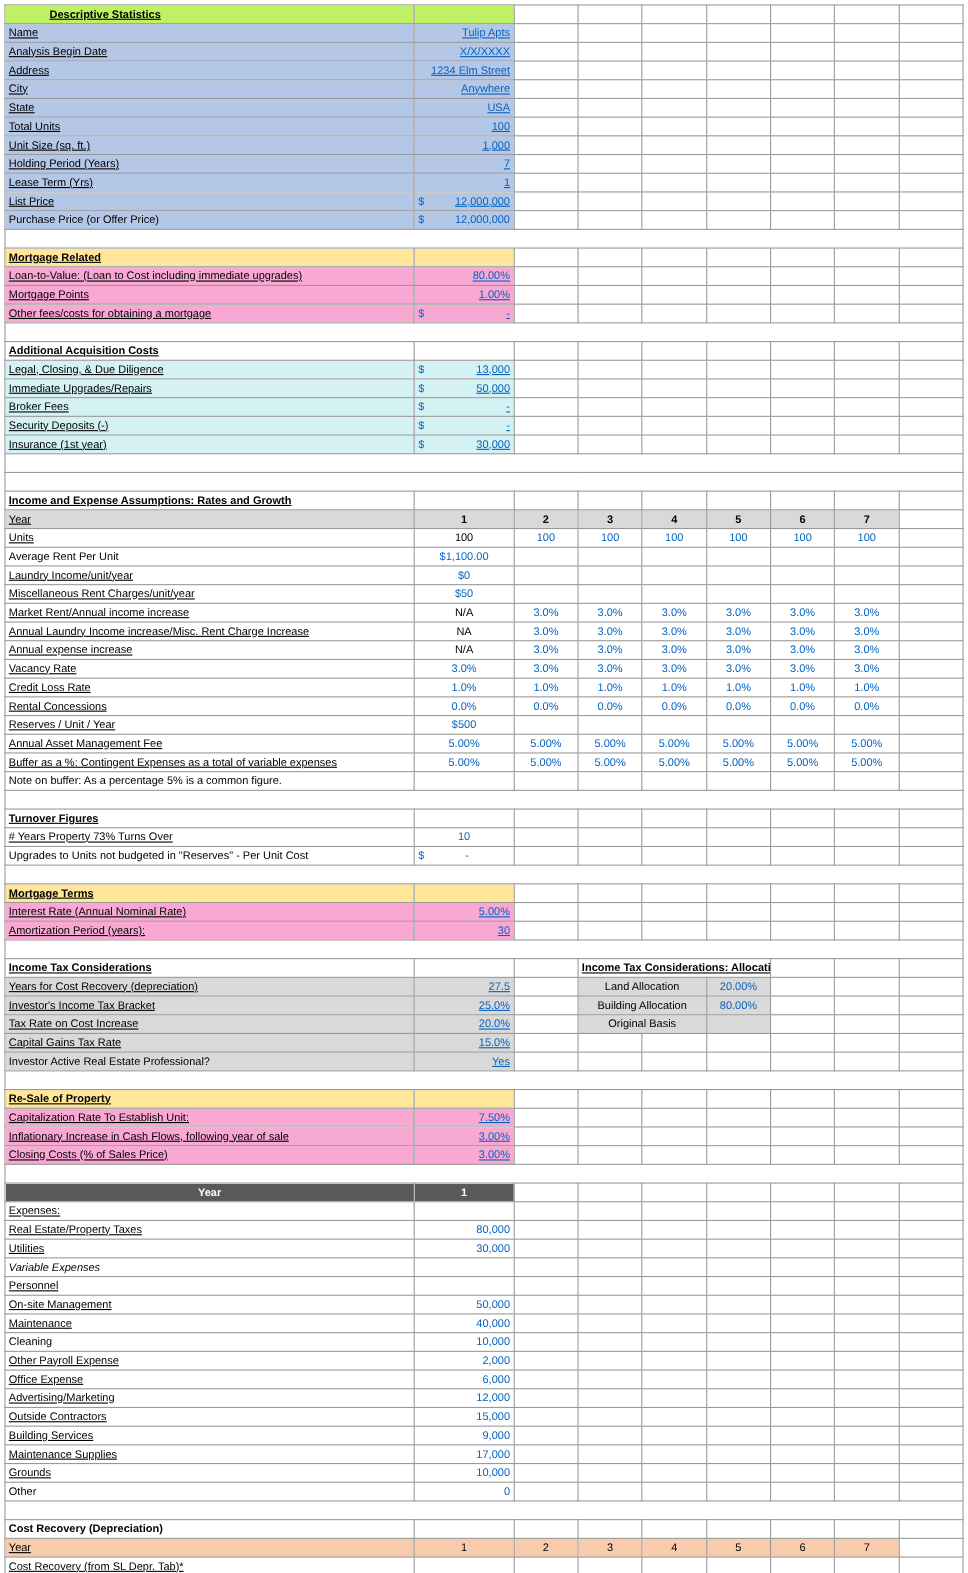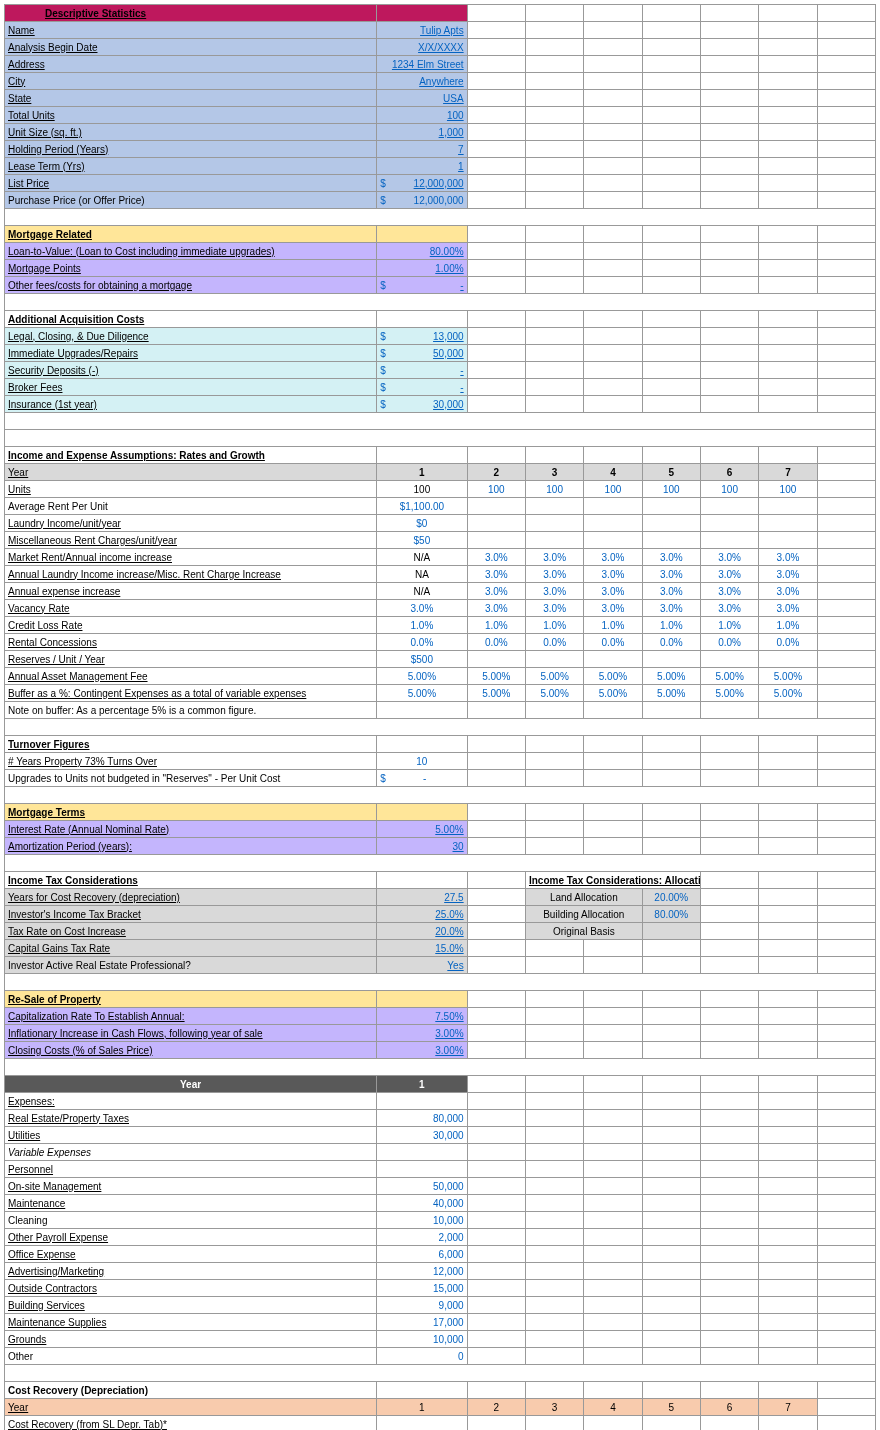--- a/index.html
+++ b/index.html
@@ -19,25 +19,25 @@
     padding: 1px 3px;
     height: 14px;
     overflow: hidden;
     white-space: nowrap;
     text-overflow: clip;
     font-size: 10px;
   }
   .col-label { width: 370px; }
   .col-val { width: 90px; }
   .col-narrow { width: 58px; }
-  .blue-hdr { background: #be185d; font-weight: bold; text-decoration: underline; padding-left: 40px; }
+  .blue-hdr { background: #bef264; font-weight: bold; text-decoration: underline; padding-left: 40px; }
   .blue-row { background: #b4c7e7; text-decoration: underline; }
   .cyan-row { background: #d4f1f4; text-decoration: underline; margin-left: 48px; }
   .yellow-hdr { background: #ffe699; font-weight: bold; text-decoration: underline; }
-  .yellow-row { background: #c4b5fd; text-decoration: underline; }
+  .yellow-row { background: #f9a8d4; text-decoration: underline; }
   .tan-row { background: #f8cbad; text-decoration: underline; color: #c00000; }
   .gray-row { background: #d9d9d9; text-decoration: underline; }
   .dark-gray { background: #595959; color: #fff; font-weight: bold; text-align: center; }
   .val-blue { color: #0563c1; text-align: right; }
   .val-center { text-align: center; }
   .no-under { text-decoration: none; }
   .italic { font-style: italic; margin-left: 33px; }
   .bold { font-weight:bold; }
 </style>
 </head>
@@ -268,32 +268,32 @@
         <td class="cyan-row val-blue"><span style="float:left">$</span><span>50,000</span></td>
         <td></td>
         <td></td>
         <td></td>
         <td></td>
         <td></td>
         <td></td>
         <td></td>
       </tr>
 <tr>
+        <td class="cyan-row">Broker Fees</td>
+        <td class="cyan-row val-blue"><span style="float:left">$</span><span>-</span></td>
+        <td></td>
+        <td></td>
+        <td></td>
+        <td></td>
+        <td></td>
+        <td></td>
+        <td></td>
+      </tr>
+<tr>
         <td class="cyan-row">Security Deposits (-)</td>
-        <td class="cyan-row val-blue"><span style="float:left">$</span><span>-</span></td>
-        <td></td>
-        <td></td>
-        <td></td>
-        <td></td>
-        <td></td>
-        <td></td>
-        <td></td>
-      </tr>
-<tr>
-        <td class="cyan-row">Broker Fees</td>
         <td class="cyan-row val-blue"><span style="float:left">$</span><span>-</span></td>
         <td></td>
         <td></td>
         <td></td>
         <td></td>
         <td></td>
         <td></td>
         <td></td>
       </tr>
 <tr>
@@ -638,21 +638,21 @@
         <td class="yellow-hdr"></td>
         <td></td>
         <td></td>
         <td></td>
         <td></td>
         <td></td>
         <td></td>
         <td></td>
       </tr>
 <tr>
-        <td class="yellow-row">Capitalization Rate To Establish Annual:</td>
+        <td class="yellow-row">Capitalization Rate To Establish Unit:</td>
         <td class="yellow-row val-blue">7.50%</td>
         <td></td>
         <td></td>
         <td></td>
         <td></td>
         <td></td>
         <td></td>
         <td></td>
       </tr>
 <tr>

